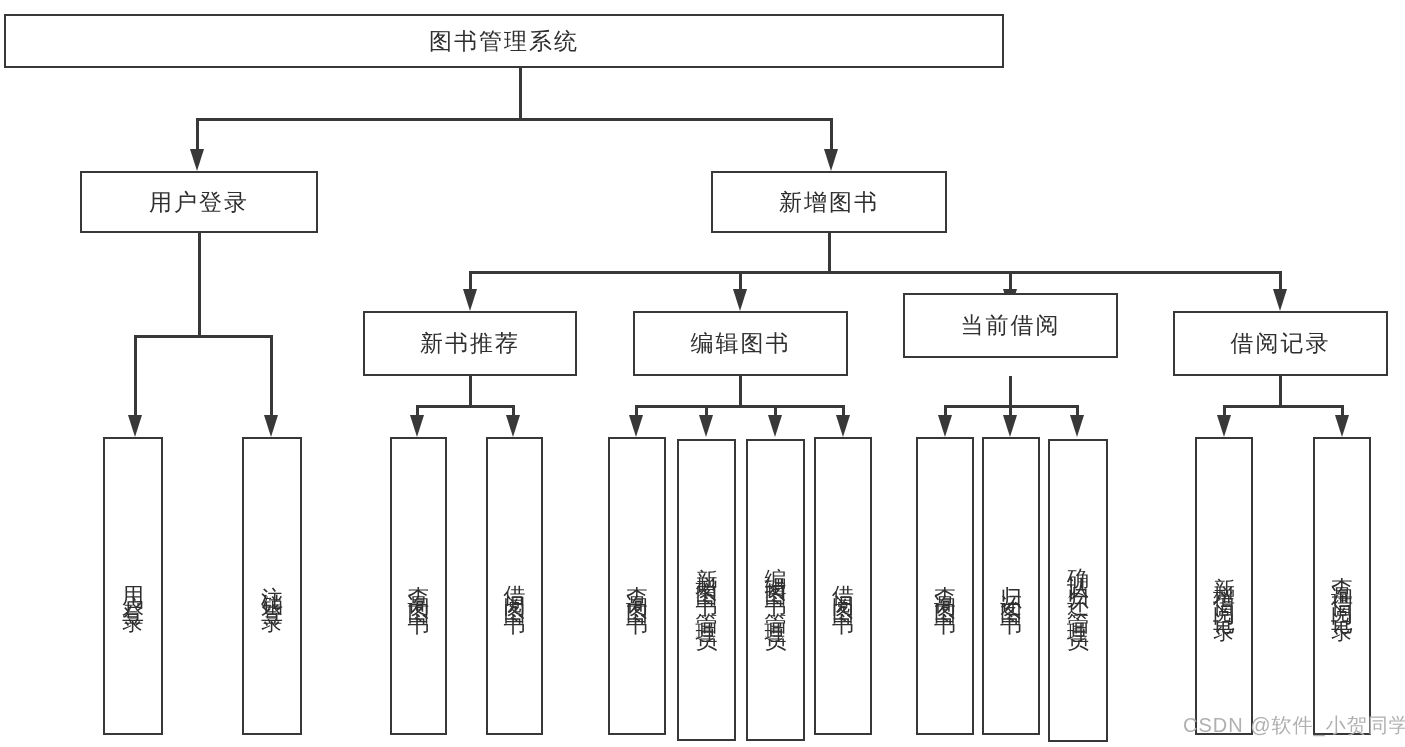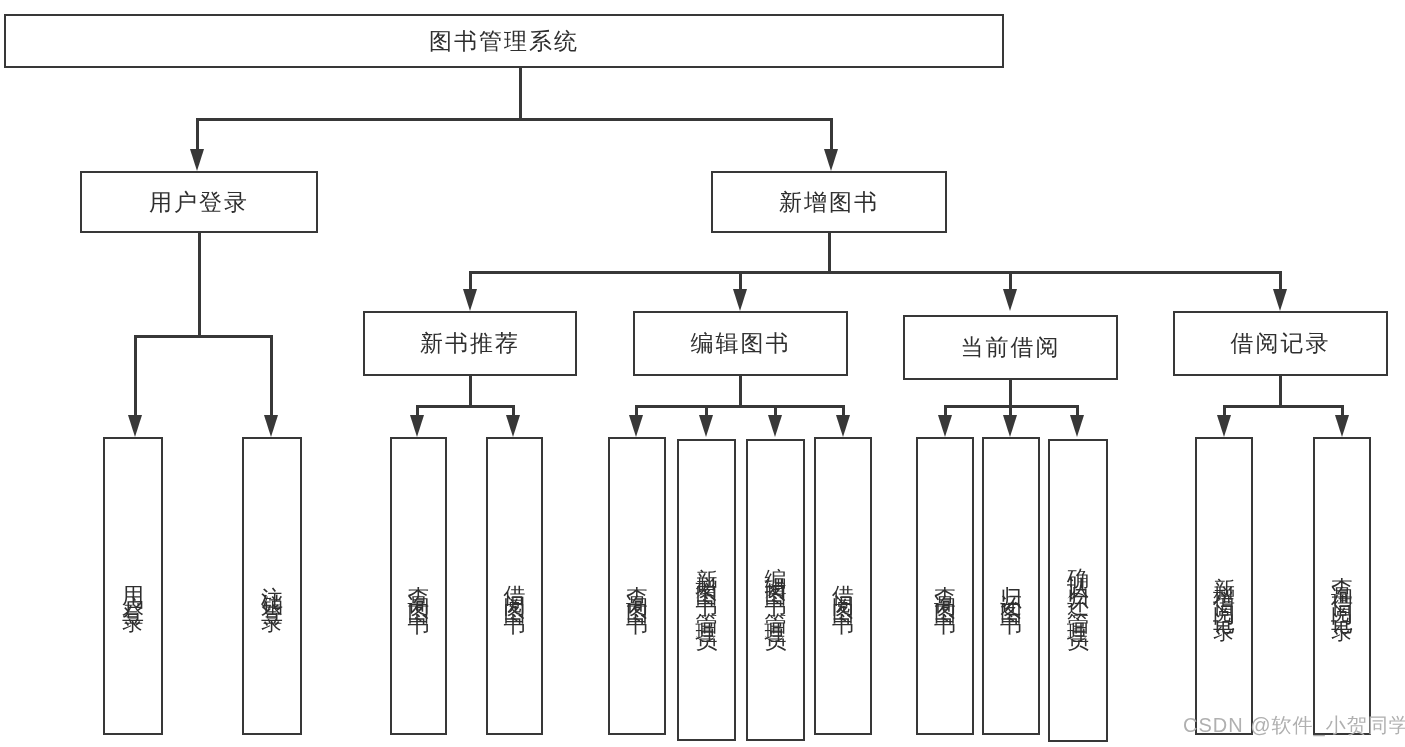--- a/index.html
+++ b/index.html
@@ -133,21 +133,21 @@
   <div class="box" style="left:711px;top:171px;width:236px;height:62px">
     <span>新增图书</span>
   </div>
 
   <div class="box" style="left:363px;top:311px;width:214px;height:65px">
     <span>新书推荐</span>
   </div>
   <div class="box" style="left:633px;top:311px;width:215px;height:65px">
     <span>编辑图书</span>
   </div>
-  <div class="box" style="left:903px;top:315px;width:215px;height:65px">
+  <div class="box" style="left:903px;top:293px;width:215px;height:65px">
     <span>当前借阅</span>
   </div>
   <div class="box" style="left:1173px;top:311px;width:215px;height:65px">
     <span>借阅记录</span>
   </div>
 
   <div class="box leaf" style="left:103px;top:437px;width:60px;height:298px">
     <span>用户登录</span>
   </div>
   <div class="box leaf" style="left:242px;top:437px;width:60px;height:298px">

